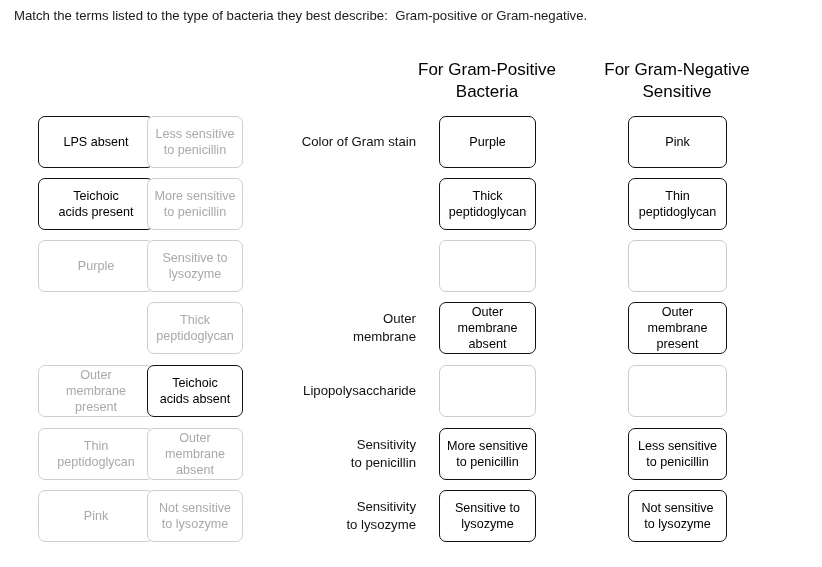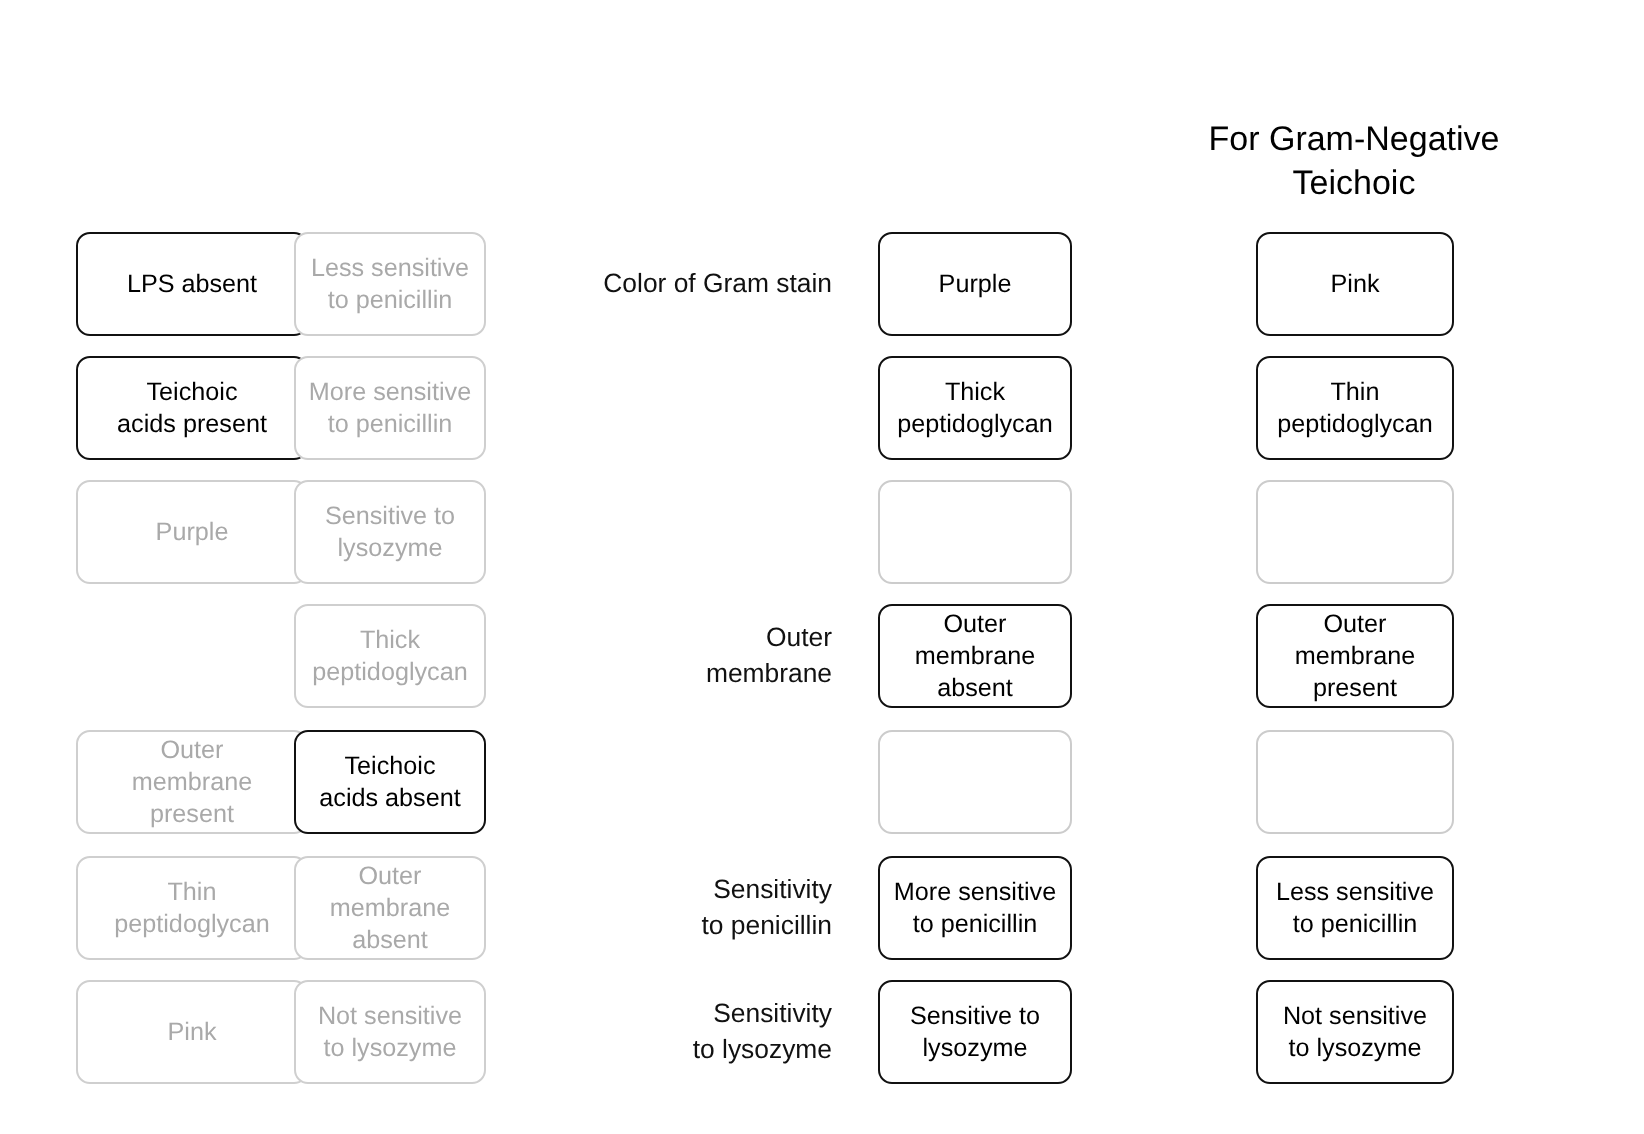--- a/index.html
+++ b/index.html
@@ -97,24 +97,27 @@
     align-items: center;
     justify-content: flex-end;
     height: 52px;
   }
 </style>
 </head>
 <body>
 
 <div id="page">
 
+  <div id="prompt">Match the terms listed to the type of bacteria they best describe:  Gram-positive or Gram-negative.</div>
 
+  <div class="col-header" id="header-positive">For Gram-Positive
+Bacteria</div>
 
   <div class="col-header" id="header-negative">For Gram-Negative
-Teichoic</div>
+Sensitive</div>
 
   <div id="bank-column-a"></div>
   <div id="bank-column-b"></div>
   <div id="row-labels"></div>
   <div id="answers-positive"></div>
   <div id="answers-negative"></div>
 
 <div class="tile bank-col-a active" style="top: 116px; height: 52px;">LPS absent</div>
     <div class="tile bank-col-a active" style="top: 178px; height: 52px;">Teichoic
 acids present</div>
@@ -150,20 +153,21 @@
     <div class="tile ans-pos empty" style="top: 240px; height: 52px;"></div>
     <div class="tile ans-neg empty" style="top: 240px; height: 52px;"></div>
     <div class="row-label" style="top: 302px;">Outer
 membrane</div>
     <div class="tile ans-pos active" style="top: 302px; height: 52px;">Outer
 membrane
 absent</div>
     <div class="tile ans-neg active" style="top: 302px; height: 52px;">Outer
 membrane
 present</div>
+    <div class="row-label" style="top: 365px;">Lipopolysaccharide</div>
     <div class="tile ans-pos empty" style="top: 365px; height: 52px;"></div>
     <div class="tile ans-neg empty" style="top: 365px; height: 52px;"></div>
     <div class="row-label" style="top: 428px;">Sensitivity
 to penicillin</div>
     <div class="tile ans-pos active" style="top: 428px; height: 52px;">More sensitive
 to penicillin</div>
     <div class="tile ans-neg active" style="top: 428px; height: 52px;">Less sensitive
 to penicillin</div>
     <div class="row-label" style="top: 490px;">Sensitivity
 to lysozyme</div>

